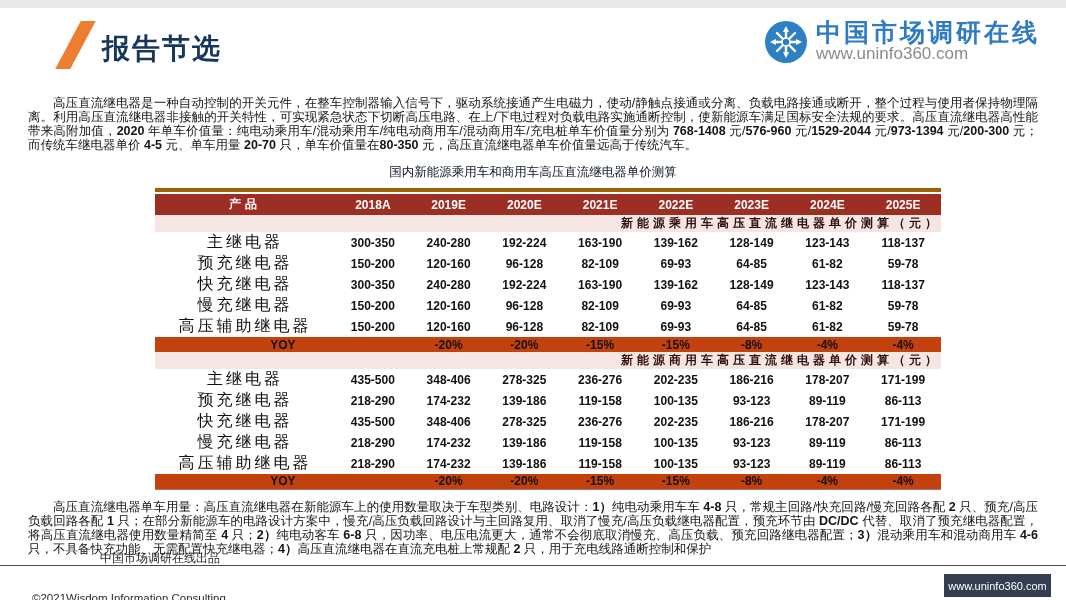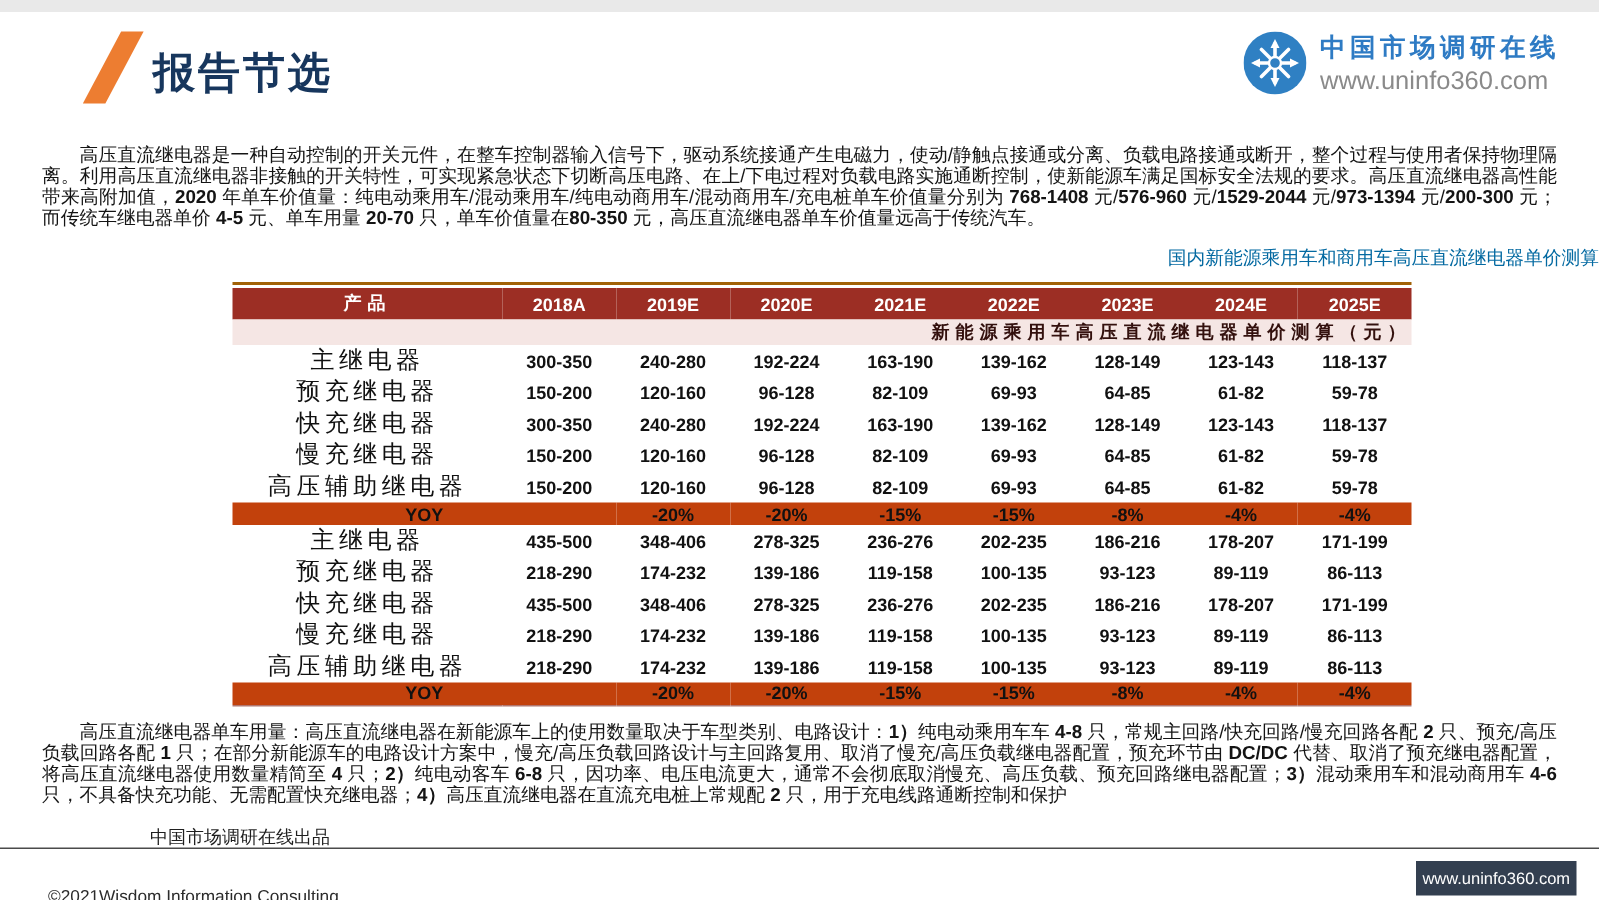--- a/index.html
+++ b/index.html
@@ -14,33 +14,33 @@
   .slash {
     position:absolute; left:68px; top:13px; width:15px; height:48px;
     background:#ED7D31; transform:skewX(-28deg);
   }
   .page-title {
     position:absolute; left:102px; top:22px; font-size:28px; font-weight:bold;
     color:#17365D; letter-spacing:2px;
   }
   .logo { position:absolute; right:26px; top:12px; display:flex; align-items:center; gap:9px; cursor:pointer; }
   .logo-icon { width:42px; height:42px; flex:0 0 auto; }
-  .logo-name { font-size:17px; font-weight:bold; color:#2E7BC4; letter-spacing:3px; line-height:24px; }
+  .logo-name { font-size:25px; font-weight:bold; color:#2E7BC4; letter-spacing:3px; line-height:24px; }
   .logo-url  { font-size:17px; color:#8a8a8a; line-height:19px; }
   
   .para {
     margin:10px 28px 0 28px; font-size:12.5px; line-height:14px;
     text-align:justify; text-indent:2em; color:#141414;
   }
   .para b { font-weight:bold; }
   
-  .tbl-caption { text-align:right; font-size:12.5px; margin-top:12px; color:#0369a1; }
+  .tbl-caption { text-align:center; font-size:12.5px; margin-top:12px; color:#0f172a; }
   .table-wrap {
     width:786px; margin-left:155px; margin-top:7px;
-    border-top:2px solid #a16207; padding-top:2px;
+    border-top:4px solid #a16207; padding-top:2px;
   }
   table.price { width:100%; border-collapse:collapse; table-layout:fixed;
     border-bottom:1px solid #B0766F; }
   table.price th, table.price td { text-align:center; padding:0; }
   table.price thead th {
     background:#9C2E24; color:#ffffff; font-weight:bold; font-size:12px; height:21px;
   }
   table.price thead th:first-child { width:180px; letter-spacing:4px; }
   tr.section-row td {
     background:#F5E6E4; color:#33100d; font-weight:bold; font-size:12px;
@@ -174,20 +174,23 @@
           <tr class="yoy-row">
             <td colspan="2">YOY</td>
             <td>-20%</td>
             <td>-20%</td>
             <td>-15%</td>
             <td>-15%</td>
             <td>-8%</td>
             <td>-4%</td>
             <td>-4%</td>
           </tr>
+          <tr class="section-row">
+            <td colspan="9">新能源商用车高压直流继电器单价测算（元）</td>
+          </tr>
           <tr class="data-row">
             <td class="row-label">主继电器</td>
             <td>435-500</td>
             <td>348-406</td>
             <td>278-325</td>
             <td>236-276</td>
             <td>202-235</td>
             <td>186-216</td>
             <td>178-207</td>
             <td>171-199</td>

